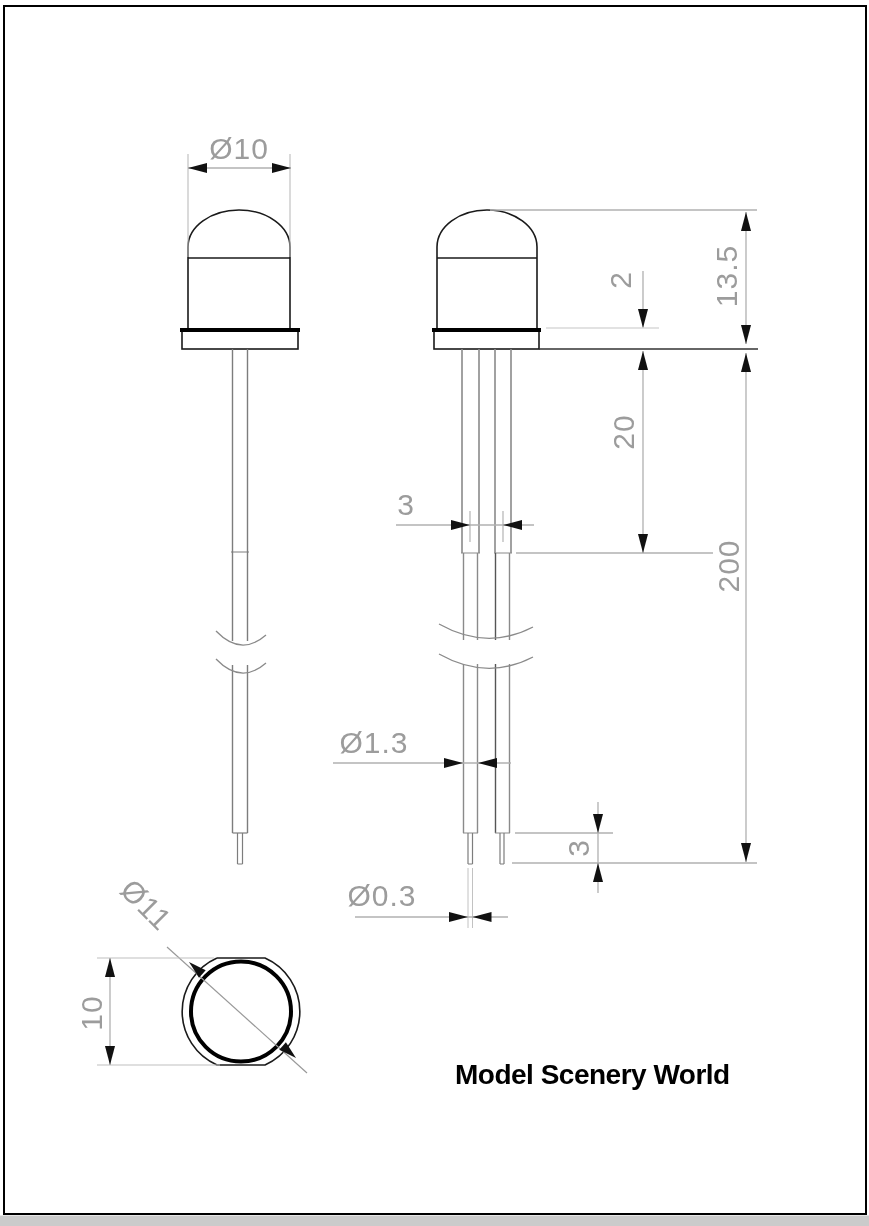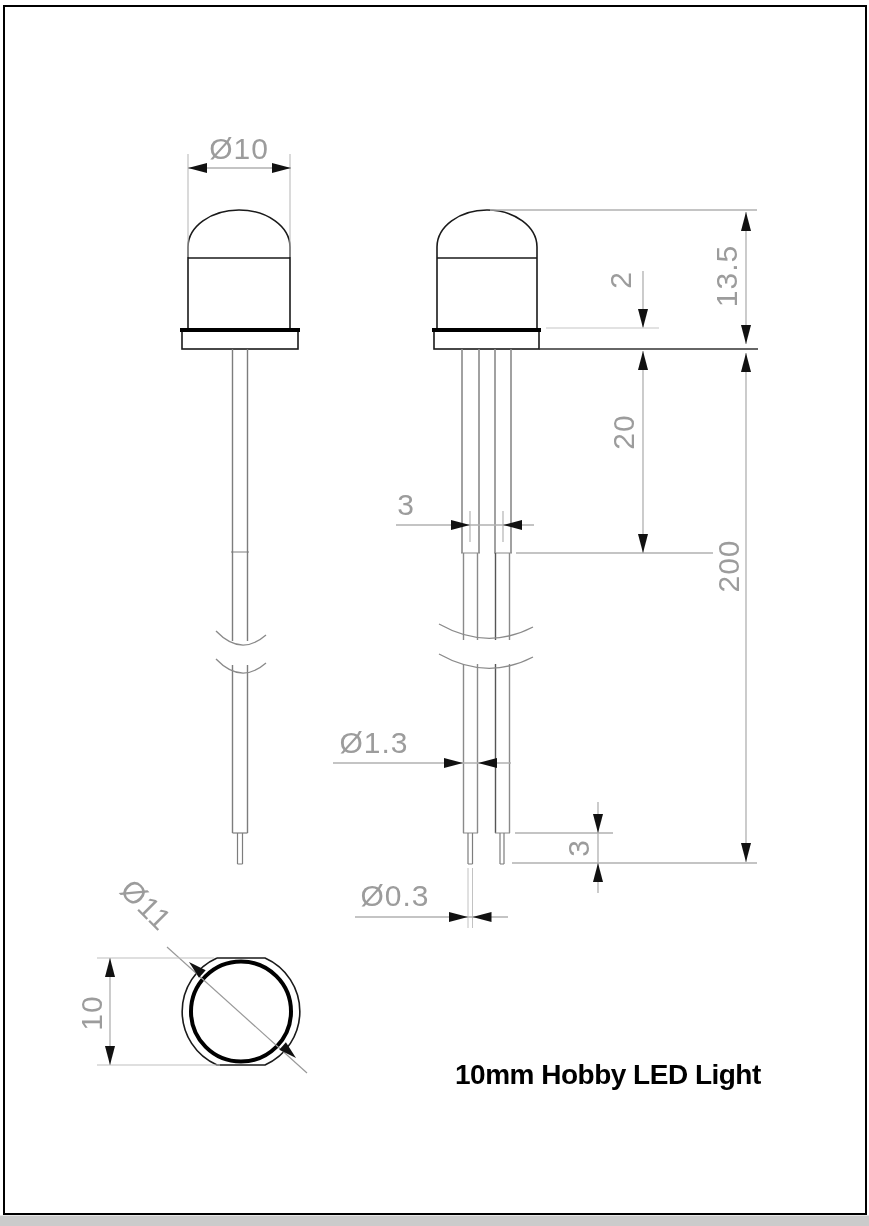--- a/index.html
+++ b/index.html
@@ -140,24 +140,24 @@
   </svg>
 
   <div class="dimlabel" style="left:169px;top:132px;">Ø10</div>
   <div class="dimlabel rot-ccw" style="left:551px;top:263px;">2</div>
   <div class="dimlabel rot-ccw" style="left:657px;top:259px;">13.5</div>
   <div class="dimlabel rot-ccw" style="left:554px;top:415px;">20</div>
   <div class="dimlabel rot-ccw" style="left:659px;top:549px;">200</div>
   <div class="dimlabel" style="left:336px;top:488px;">3</div>
   <div class="dimlabel" style="left:304px;top:726px;text-align:center;">Ø1.3</div>
   <div class="dimlabel rot-ccw" style="left:509px;top:831px;">3</div>
-  <div class="dimlabel" style="left:325px;top:879px;text-align:center;">Ø0.3</div>
+  <div class="dimlabel" style="left:312px;top:879px;text-align:center;">Ø0.3</div>
   <div class="dimlabel rot-45" style="left:76px;top:888px;">Ø11</div>
   <div class="dimlabel rot-ccw" style="left:22px;top:996px;">10</div>
 
   <div id="notes">
-    <div class="note-line">10mm Hobby LED Light</div>
+    <div class="note-line">Model Scenery World</div>
     
     
   </div>
 
   <div id="footer-strip"></div>
 </div>
 
 </body></html>

